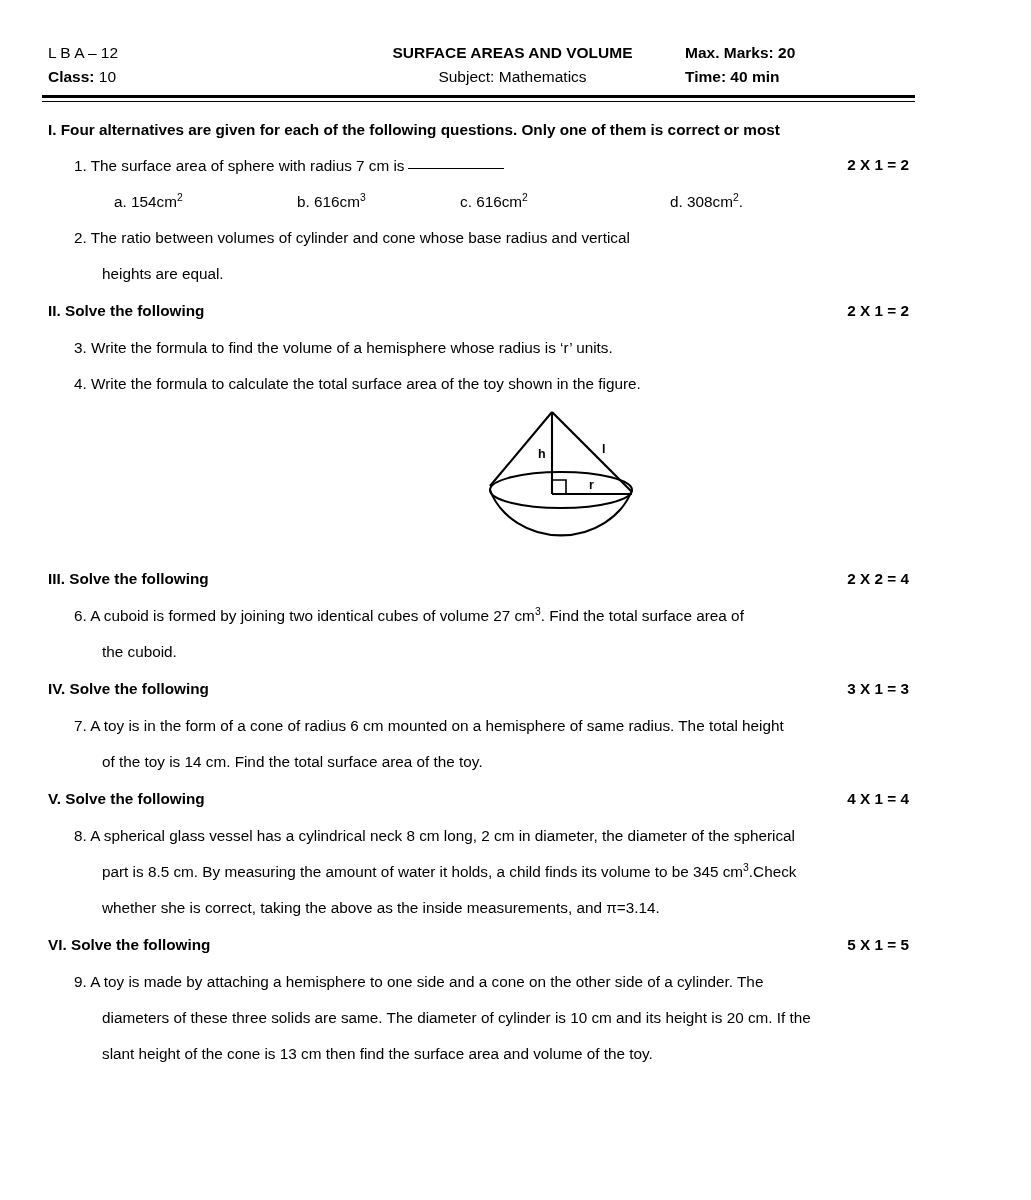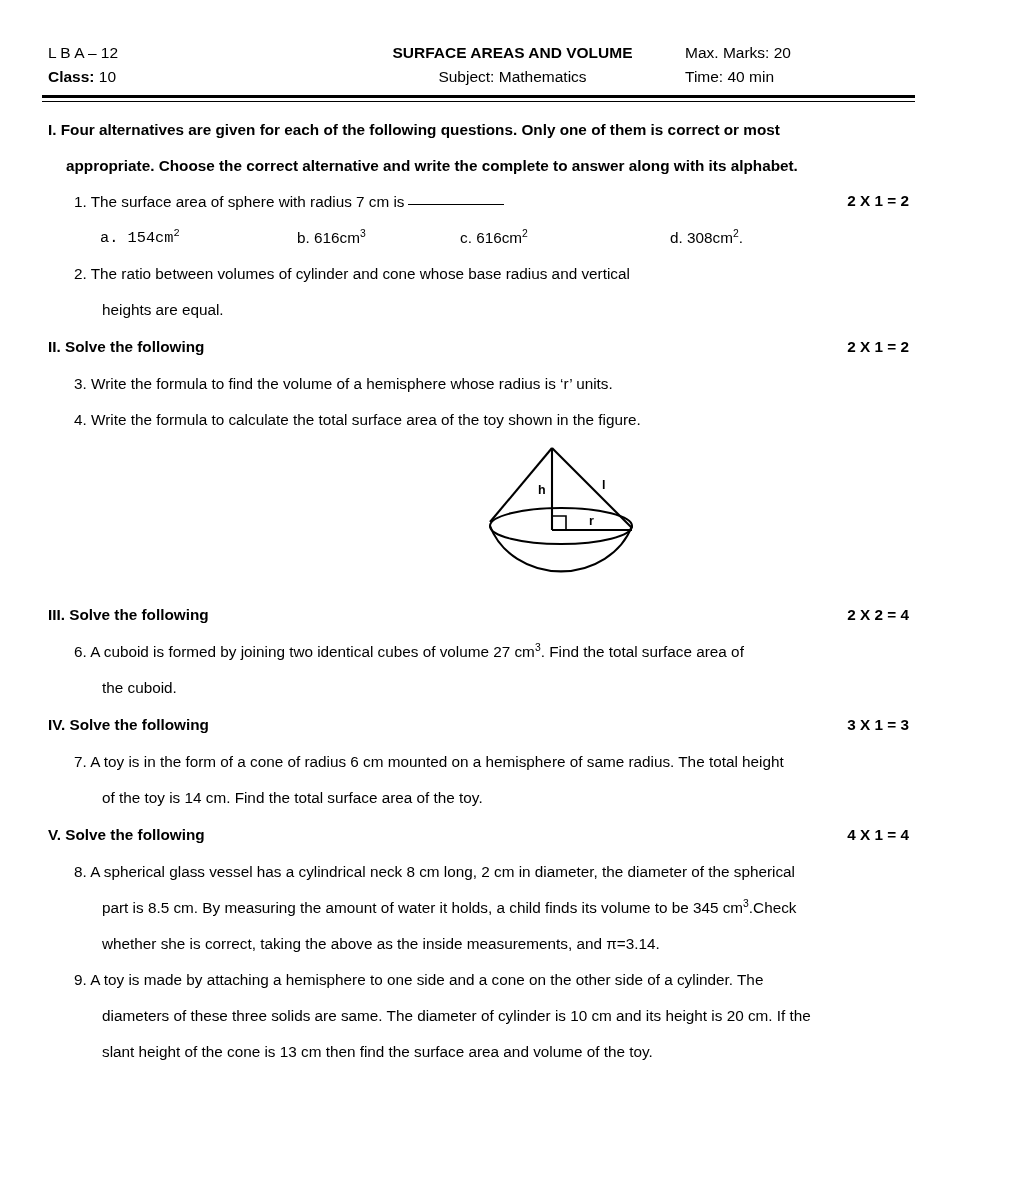--- a/index.html
+++ b/index.html
@@ -42,20 +42,21 @@
   .hdr-center {
     flex: 1;
     text-align: center;
     white-space: nowrap;
   }
   .hdr-right {
     width: 230px;
     text-align: left;
     white-space: nowrap;
     padding-left: 8px;
+    font-weight: bold;
   }
   .b { font-weight: bold; margin-top: 25px; }
 
   .rule-double {
     margin: 6px 42px 0 42px;
     border-top: 3px solid #000;
     border-bottom: 1.2px solid #000;
     height: 3px;
     box-sizing: content-box;
   }
@@ -113,21 +114,21 @@
     padding-left: 26px;
     line-height: 36px;
     position: relative;
     height: 36px;
   }
   .opt {
     position: absolute;
     white-space: nowrap;
     top: 0;
   }
-  .opt-a { left: 52px; font-family: Liberation Mono, monospace; }
+  .opt-a { left: 66px; }
   .opt-b { left: 249px; }
   .opt-c { left: 412px; }
   .opt-d { left: 622px; }
 
   sup {
     font-size: 0.68em;
     vertical-align: super;
     line-height: 0;
   }
 
@@ -160,21 +161,20 @@
       <div class="hdr-right">Time: 40 min</div>
     </div>
   </div>
 
   <div class="rule-double"></div>
 
   <div class="content">
 
     <div class="instr">
       <span class="i-first">I. Four alternatives are given for each of the following questions. Only one of them is  correct or most</span>
-      <span class="i-second">appropriate. Choose the correct alternative and write the complete to answer along with its alphabet.</span>
     </div>
 
     <div class="line">
       <div class="txt q">
         <span>1.</span>
         <span>The surface area of sphere with radius 7 cm is</span><span class="blank-line"></span>
       </div>
       <div class="marks">2 X 1 = 2</div>
     </div>
 
@@ -271,20 +271,24 @@
 
     <div class="line">
       <div class="txt q">
         <span>8.</span>
         <span>A spherical glass vessel has a cylindrical neck 8 cm long, 2 cm in diameter, the diameter of the spherical</span>
         <span class="cont"><span>part is 8.5 cm. By measuring the amount of water it holds, a child finds its volume to be 345 cm</span><sup>3</sup><span>.Check</span></span>
         <span class="cont">whether she is correct, taking the above as the inside measurements, and π=3.14.</span>
       </div>
     </div>
 
+    <div class="line section-head">
+      <div class="txt">VI. Solve the following</div>
+      <div class="marks">5 X 1 = 5</div>
+    </div>
 
     <div class="line">
       <div class="txt q">
         <span>9.</span>
         <span>A toy is made by attaching a hemisphere to one side and a cone on the other side of a cylinder. The</span>
         <span class="cont">diameters of these three solids are same. The diameter of cylinder is 10 cm and its height is 20 cm. If the</span>
         <span class="cont">slant height of the cone is 13 cm then find the surface area and volume of the toy.</span>
       </div>
     </div>
 

